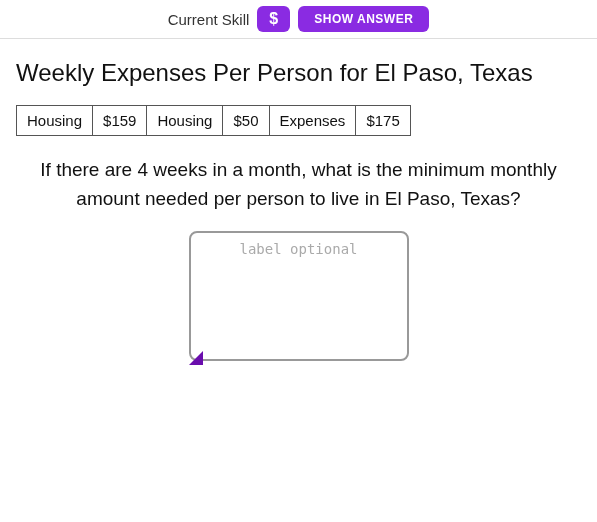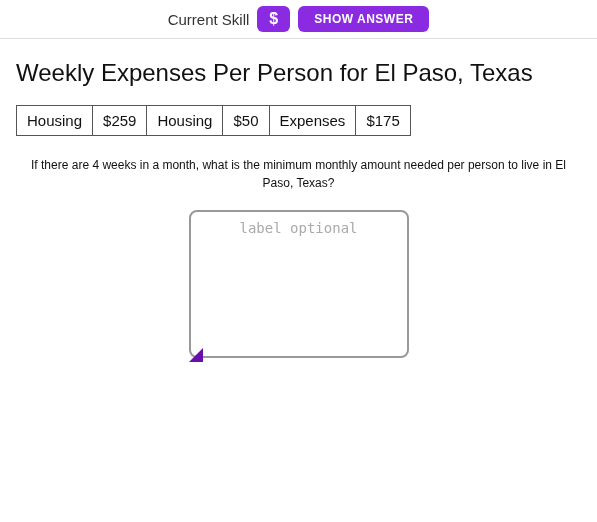--- a/index.html
+++ b/index.html
@@ -88,36 +88,36 @@
       color: #111;
     }
 
     .expense-table td.value {
       font-weight: 400;
       color: #111;
     }
 
     
     .question-text {
-      font-size: 12px;
+      font-size: 19px;
       color: #111;
       line-height: 1.5;
       margin-bottom: 18px;
       text-align: center;
     }
 
     
     .answer-box-container {
       display: flex;
       justify-content: center;
     }
 
     .answer-box {
       width: 220px;
-      height: 148px;
+      height: 130px;
       border: 2px solid #999;
       border-radius: 8px;
       padding: 8px 12px;
       font-size: 14px;
       color: #aaa;
       position: relative;
       background: #fff;
       resize: none;
     }
 
@@ -152,21 +152,21 @@
 </div>
 
 <div class="main-content">
 
   <div class="section-title">Weekly Expenses Per Person for El Paso, Texas</div>
 
   <table class="expense-table">
     <tbody id="table-body">
     <tr>
           <td class="label">Housing</td>
-          <td class="value">$259</td>
+          <td class="value">$159</td>
           <td class="label">Housing</td>
           <td class="value">$50</td>
           <td class="label">Expenses</td>
           <td class="value">$175</td>
         </tr>
       </tbody>
   </table>
 
   <div class="question-text">If there are 4 weeks in a month, what is the minimum monthly amount needed per person to live in El Paso, Texas?</div>
 

